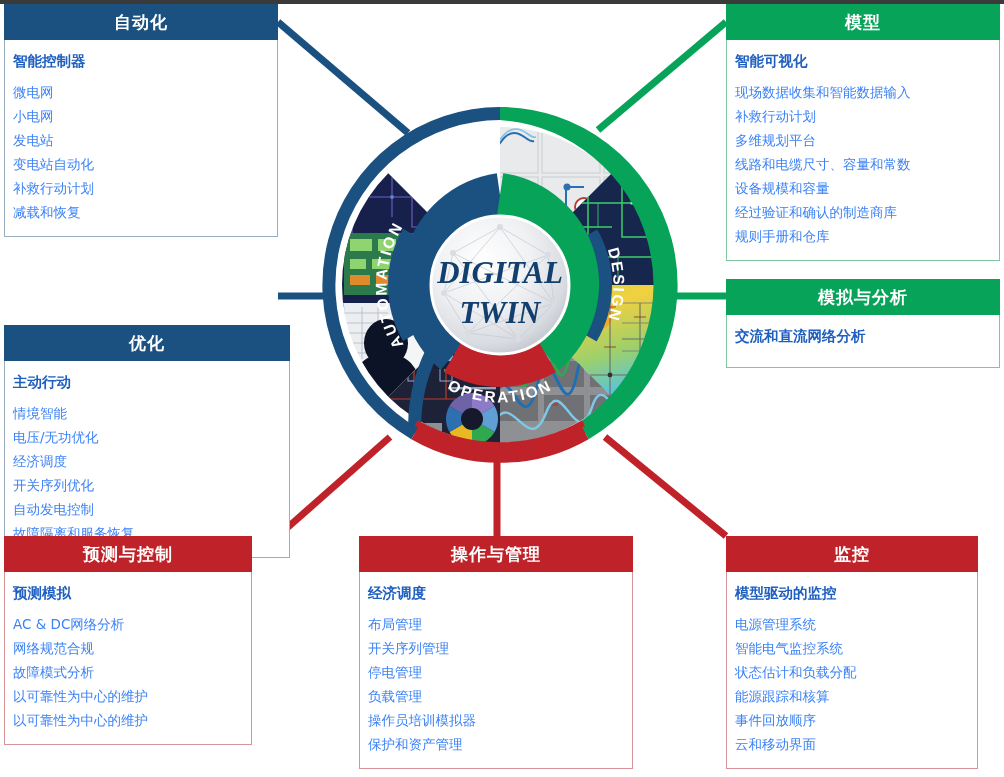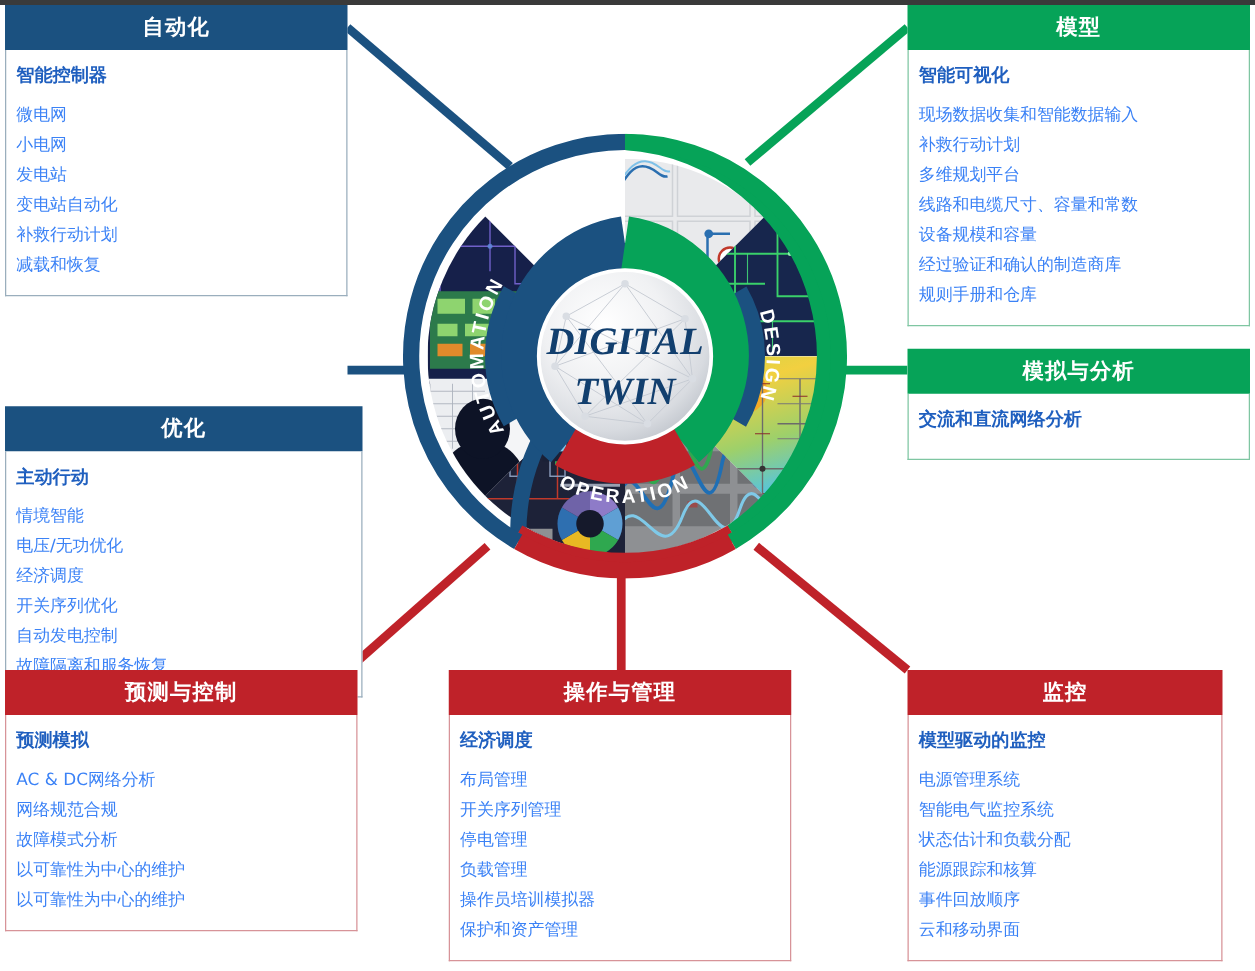--- a/index.html
+++ b/index.html
@@ -35,21 +35,21 @@
     color:#1f5fbf;font-weight:bold;font-size:14.5px;
     margin:2px 0 10px 0;line-height:1.2;
   }
   .item{color:#3b82f6;font-size:13.5px;line-height:24px;white-space:nowrap;}
 
   
   #p-automation{left:4px;  top:4px;   width:274px;}
   #p-model     {left:726px;top:4px;   width:274px;}
   #p-optimize  {left:4px;  top:279px; width:286px;margin-top:46px;}
   #p-simulate  {left:726px;top:279px; width:274px;}
-  #p-forecast  {left:4px;  top:536px; width:282px;}
+  #p-forecast  {left:4px;  top:536px; width:248px;}
   #p-operate   {left:359px;top:536px; width:274px;}
   #p-monitor   {left:726px;top:536px; width:252px;}
 
   
   #wheel{position:absolute;left:322px;top:107px;width:356px;height:356px;}
   #wheel svg{display:block;}
   .ringlbl{
     font-family:"Liberation Sans","DejaVu Sans",sans-serif;
     font-size:15.5px;font-weight:bold;fill:#ffffff;letter-spacing:2.2px;
   }

